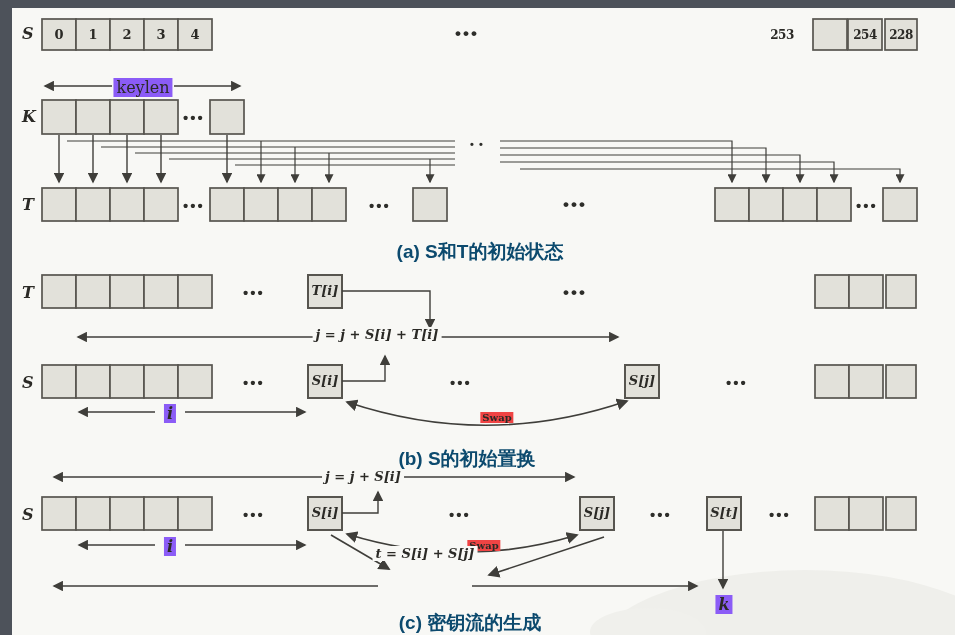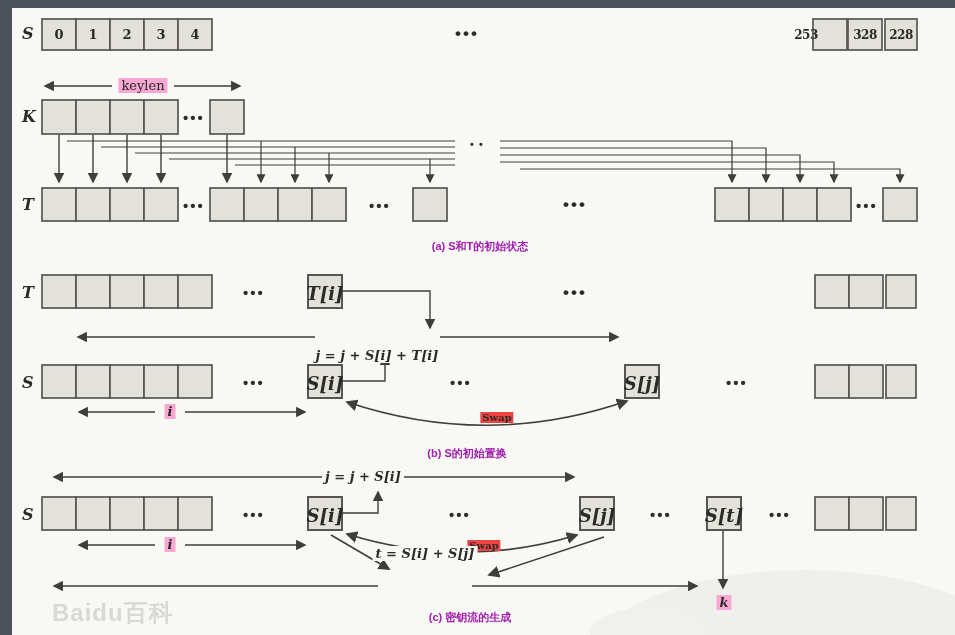--- a/index.html
+++ b/index.html
@@ -6,27 +6,27 @@
   body{width:955px;height:635px;overflow:hidden;background:#f8f8f5;font-family:"Liberation Sans",sans-serif;}
   .stage{position:relative;width:955px;height:635px;background:#f8f8f5;}
   .frame-top{position:absolute;left:0;top:0;width:955px;height:8px;background:#4d525a;}
   .frame-left{position:absolute;left:0;top:0;width:12px;height:635px;background:#4d525a;}
   svg{position:absolute;left:0;top:0;}
   .lbl{position:absolute;color:#2b2a26;white-space:nowrap;}
   .ctr{transform:translateX(-50%);}
   .rowlbl{font-family:"DejaVu Serif","Liberation Serif",serif;font-style:italic;font-weight:bold;font-size:16px;}
   .cellnum{font-family:"DejaVu Serif","Liberation Serif",serif;font-weight:bold;font-size:13px;}
   .cellnum.sm{font-size:12px;letter-spacing:-0.5px;}
-  .celltxt{font-family:"DejaVu Serif","Liberation Serif",serif;font-style:italic;font-weight:bold;font-size:18px;text-align:center;}
+  .celltxt{font-family:"DejaVu Serif","Liberation Serif",serif;font-style:italic;font-weight:bold;font-size:13px;text-align:center;}
   .formula{font-family:"DejaVu Serif","Liberation Serif",serif;font-style:italic;font-weight:600;font-size:13px;background:#f8f8f5;padding:0 3px;}
   .dots{font-size:15px;font-weight:bold;color:#2e2e2a;letter-spacing:2px;}
   .dots.big{font-size:17px;}
   .dots.sm{font-size:11px;letter-spacing:1px;}
-  .caption{font-size:11px;font-weight:600;color:#a21caf;}
-  .annot{font-family:"DejaVu Serif","Liberation Serif",serif;font-size:13px;background:#f9a8d4;padding:0 3px;}
+  .caption{font-size:19px;font-weight:600;color:#0c4a6e;}
+  .annot{font-family:"DejaVu Serif","Liberation Serif",serif;font-size:16px;background:#8b5cf6;padding:0 3px;}
   .annot.it{font-style:italic;font-weight:600;}
   .swap{font-family:"DejaVu Serif","Liberation Serif",serif;font-weight:bold;font-size:10px;background:#ef4444;padding:0 2px;}
   .watermark{font-size:24px;font-weight:bold;color:rgba(160,160,150,0.35);letter-spacing:1px;}
 </style>
 </head>
 <body>
 
 <div class="stage">
 
   <svg width="955" height="635" viewBox="0 0 955 635">
@@ -168,39 +168,39 @@
     </g>
   </svg>
 
   <span class="lbl rowlbl" style="left:22px;top:24px">S</span>
   <span class="lbl cellnum ctr" style="left:59px;top:27px">0</span>
   <span class="lbl cellnum ctr" style="left:93px;top:27px">1</span>
   <span class="lbl cellnum ctr" style="left:127px;top:27px">2</span>
   <span class="lbl cellnum ctr" style="left:161px;top:27px">3</span>
   <span class="lbl cellnum ctr" style="left:195px;top:27px">4</span>
   <span class="lbl dots big ctr" style="left:467px;top:24px">•••</span>
-  <span class="lbl cellnum sm ctr" style="left:806px;top:28px">253</span>
-  <span class="lbl cellnum sm ctr" style="left:865px;top:28px">328</span>
+  <span class="lbl cellnum sm ctr" style="left:782px;top:28px">253</span>
+  <span class="lbl cellnum sm ctr" style="left:865px;top:28px">254</span>
   <span class="lbl cellnum sm ctr" style="left:901px;top:28px">228</span>
   <span class="lbl annot ctr" style="left:143px;top:78px">keylen</span>
   <span class="lbl rowlbl" style="left:22px;top:107px">K</span>
   <span class="lbl dots ctr" style="left:194px;top:109px">•••</span>
   <span class="lbl dots sm ctr" style="left:477px;top:138px">• •</span>
   <span class="lbl rowlbl" style="left:22px;top:195px">T</span>
   <span class="lbl dots ctr" style="left:194px;top:197px">•••</span>
   <span class="lbl dots ctr" style="left:380px;top:197px">•••</span>
   <span class="lbl dots big ctr" style="left:575px;top:195px">•••</span>
   <span class="lbl dots ctr" style="left:867px;top:197px">•••</span>
   <span class="lbl caption ctr" style="left:480px;top:239px">(a) S和T的初始状态</span>
 
   <span class="lbl rowlbl" style="left:22px;top:283px">T</span>
   <span class="lbl dots ctr" style="left:254px;top:284px">•••</span>
   <span class="lbl celltxt ctr" style="left:325px;top:283px">T[i]</span>
   <span class="lbl dots big ctr" style="left:575px;top:283px">•••</span>
-  <span class="lbl formula ctr" style="left:377px;top:348px">j = j + S[i] + T[i]</span>
+  <span class="lbl formula ctr" style="left:377px;top:327px">j = j + S[i] + T[i]</span>
   <span class="lbl rowlbl" style="left:22px;top:373px">S</span>
   <span class="lbl dots ctr" style="left:254px;top:374px">•••</span>
   <span class="lbl celltxt ctr" style="left:325px;top:373px">S[i]</span>
   <span class="lbl dots ctr" style="left:461px;top:374px">•••</span>
   <span class="lbl celltxt ctr" style="left:642px;top:373px">S[j]</span>
   <span class="lbl dots ctr" style="left:737px;top:374px">•••</span>
   <span class="lbl annot it ctr" style="left:170px;top:404px">i</span>
   <span class="lbl swap ctr" style="left:497px;top:412px">Swap</span>
   <span class="lbl caption ctr" style="left:467px;top:446px">(b) S的初始置换</span>
 
@@ -212,17 +212,16 @@
   <span class="lbl celltxt ctr" style="left:597px;top:505px">S[j]</span>
   <span class="lbl dots ctr" style="left:661px;top:506px">•••</span>
   <span class="lbl celltxt ctr" style="left:724px;top:505px">S[t]</span>
   <span class="lbl dots ctr" style="left:780px;top:506px">•••</span>
   <span class="lbl annot it ctr" style="left:170px;top:537px">i</span>
   <span class="lbl swap ctr" style="left:484px;top:540px">Swap</span>
   <span class="lbl formula ctr" style="left:425px;top:546px">t = S[i] + S[j]</span>
   <span class="lbl annot it ctr" style="left:724px;top:595px">k</span>
   <span class="lbl caption ctr" style="left:470px;top:610px">(c) 密钥流的生成</span>
 
-  <span class="lbl watermark" style="left:52px;top:597px">Baidu百科</span>
 
   <div class="frame-top"></div>
   <div class="frame-left"></div>
 </div>
 
 </body></html>

